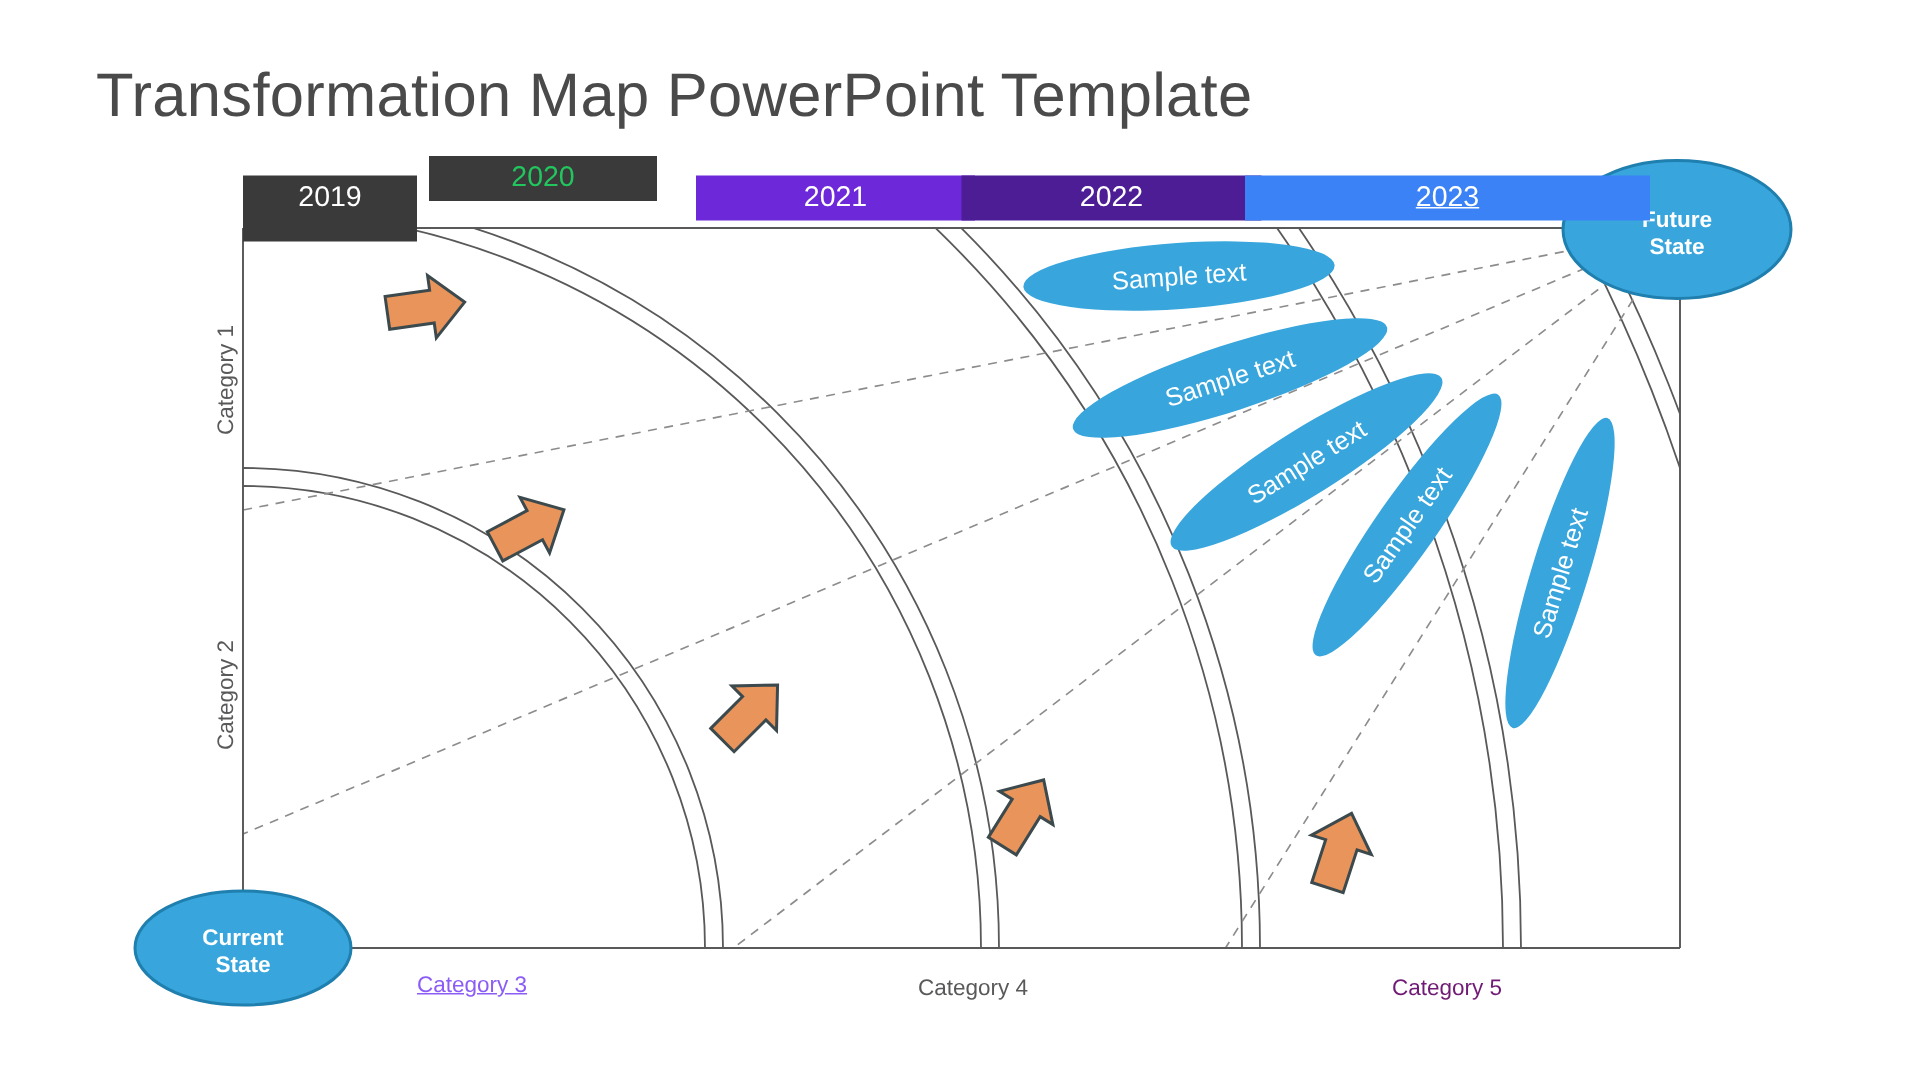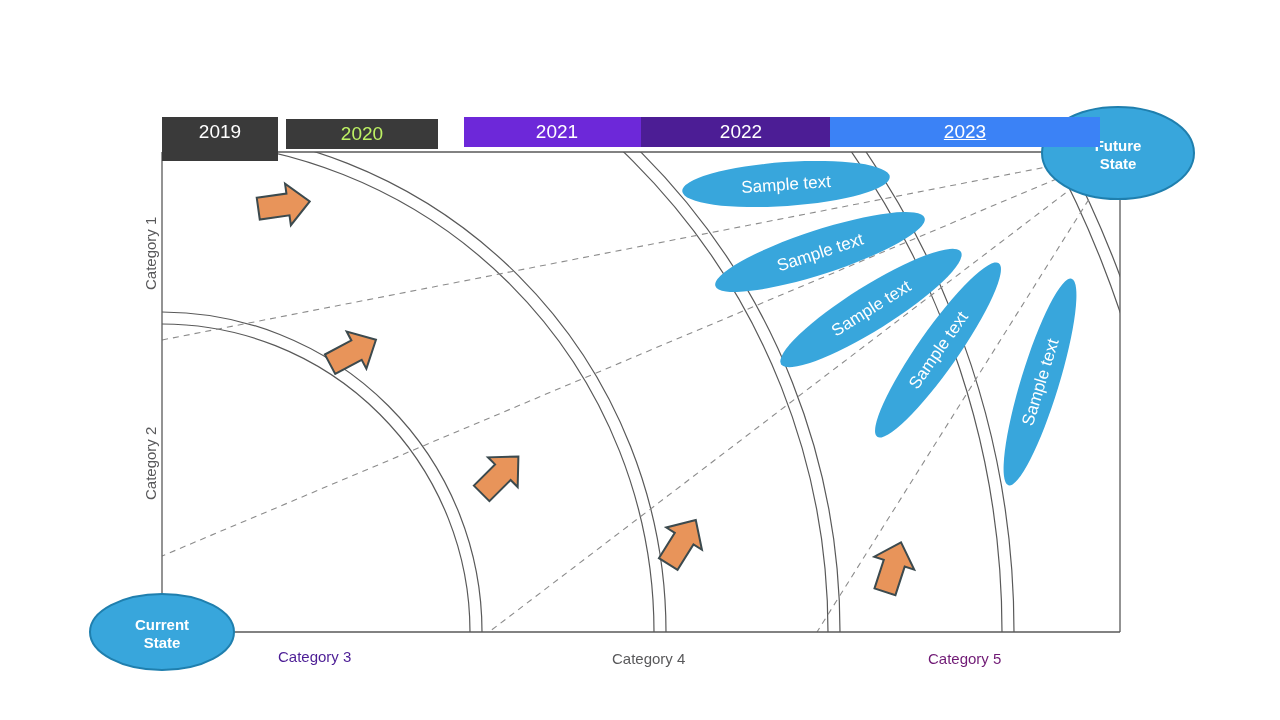--- a/index.html
+++ b/index.html
@@ -58,20 +58,21 @@
   .axis-label.vert {
     transform-origin: left top;
     transform: rotate(-90deg);
   }
 </style>
 </head>
 <body>
 
 <div id="slide">
 
+  <div id="title">Transformation Map PowerPoint Template</div>
 
   <svg id="canvas" viewBox="0 0 1280 720" xmlns="http://www.w3.org/2000/svg">
     <defs>
       <clipPath id="plotClip">
         <rect x="162" y="152" width="958" height="480"></rect>
       </clipPath>
     </defs>
     <g id="arcs-layer" clip-path="url(#plotClip)">
         <path d="M 162 324 A 308 308 0 0 1 470 632" fill="none" stroke="#595959" stroke-width="1.2"></path>
         <path d="M 162 312 A 320 320 0 0 1 482 632" fill="none" stroke="#595959" stroke-width="1.2"></path>
@@ -144,26 +145,26 @@
         <g>
           <ellipse cx="162" cy="632" rx="72" ry="38" fill="#38a6dc" stroke="#1f7fae" stroke-width="2"></ellipse>
           <text x="162" y="630" text-anchor="middle" font-size="15" font-weight="bold" fill="#ffffff" font-family="&quot;Liberation Sans&quot;, sans-serif">Current</text>
           <text x="162" y="648" text-anchor="middle" font-size="15" font-weight="bold" fill="#ffffff" font-family="&quot;Liberation Sans&quot;, sans-serif">State</text>
         </g>
       </g>
   </svg>
 
   <div id="years">
       <div class="yearbox" style="left: 162px; top: 117px; width: 116px; height: 44px; background: rgb(58, 58, 58); color: rgb(255, 255, 255);">2019</div>
-      <div class="yearbox" style="left: 286px; top: 119px; width: 152px; height: 30px; background: rgb(58, 58, 58); color: #bef264;">2020</div>
+      <div class="yearbox" style="left: 286px; top: 104px; width: 152px; height: 30px; background: rgb(58, 58, 58); color: #22c55e;">2020</div>
       <div class="yearbox" style="left: 464px; top: 117px; width: 186px; height: 30px; background: #6d28d9; color: rgb(255, 255, 255);">2021</div>
       <div class="yearbox" style="left: 641px; top: 117px; width: 200px; height: 30px; background: #4c1d95; color: rgb(255, 255, 255);">2022</div>
       <div class="yearbox" style="left: 830px; top: 117px; width: 270px; height: 30px; background: #3b82f6; color: rgb(255, 255, 255); text-decoration: underline;">2023</div>
     </div>
   <div id="axislabels">
       <div class="axis-label vert" style="left: 142px; top: 290px; color: rgb(89, 89, 91);">Category 1</div>
       <div class="axis-label vert" style="left: 142px; top: 500px; color: rgb(89, 89, 91);">Category 2</div>
-      <div class="axis-label" style="left: 278px; top: 648px; color: #4c1d95;">Category 3</div>
+      <div class="axis-label" style="left: 278px; top: 648px; color: #8b5cf6; text-decoration: underline;">Category 3</div>
       <div class="axis-label" style="left: 612px; top: 650px; color: rgb(89, 89, 91);">Category 4</div>
       <div class="axis-label" style="left: 928px; top: 650px; color: #701a75;">Category 5</div>
     </div>
 
 </div>
 
 </body></html>

